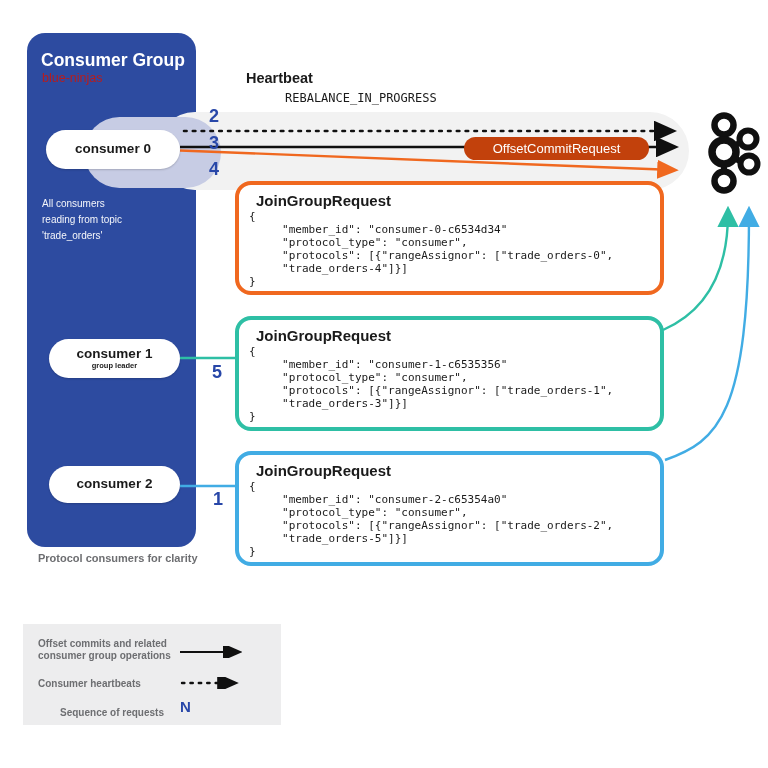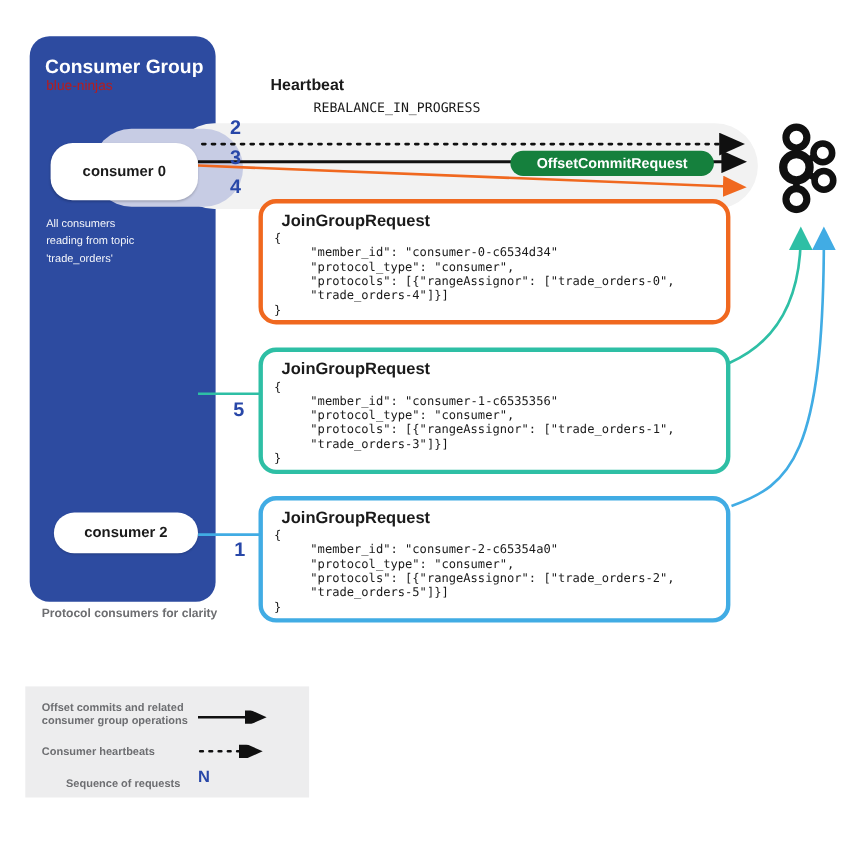--- a/index.html
+++ b/index.html
@@ -17,42 +17,42 @@
 
   
   .band-gray{left:140px;top:112px;width:533px;height:78px;background:#f2f2f2;border-radius:39px;z-index:2;}
   .band-lav{left:68px;top:117px;width:137px;height:71px;background:#c7cce4;border-radius:36px;z-index:3;}
 
   
   .pill{background:#fff;border-radius:20px;z-index:6;display:flex;flex-direction:column;
         align-items:center;justify-content:center;box-shadow:0 1px 2px rgba(0,0,0,.18);}
   .pill-label{font-size:13.5px;font-weight:bold;color:#1a1a1a;line-height:1.05;}
   .pill-sublabel{font-size:7.5px;font-weight:bold;color:#1a1a1a;}
-  .pill0{left:30px;top:130px;width:134px;height:52px;}
+  .pill0{left:30px;top:130px;width:134px;height:39px;}
   .pill1{left:33px;top:339px;width:131px;height:39px;}
   .pill2{left:33px;top:466px;width:131px;height:37px;}
 
   
   .hb-title{left:230px;top:70px;font-size:14.5px;font-weight:bold;z-index:5;}
   .hb-status{left:230px;top:91px;font-size:12px;font-family:"DejaVu Sans Mono",monospace;z-index:5;padding-left:39px;}
   .coord-label{left:665px;top:60px;font-size:14px;font-weight:bold;line-height:17px;
                white-space:pre-line;z-index:5;}
   .kafka{left:683px;top:106px;z-index:5;}
 
   
   .seq{font-size:18px;font-weight:bold;color:#2847a8;z-index:6;width:16px;text-align:center;}
   .seq-2{left:190px;top:106px;}
   .seq-3{left:190px;top:133px;}
   .seq-4{left:190px;top:159px;}
   .seq-5{left:193px;top:362px;}
   .seq-1{left:194px;top:489px;}
 
   
-  .oc-pill{left:448px;top:137px;width:185px;height:23px;background:#15803d;border-radius:12px;
-           color:#fff;font-size:13px;font-weight:bold;display:flex;align-items:center;
+  .oc-pill{left:448px;top:137px;width:185px;height:23px;background:#c2410c;border-radius:12px;
+           color:#fff;font-size:13px;font-weight:normal;display:flex;align-items:center;
            justify-content:center;z-index:7;}
 
   
   .req{left:219px;width:429px;background:#fff;border-radius:16px;z-index:4;box-sizing:border-box;}
   .req1{top:181px;height:114px;border:4px solid #f0681f;}
   .req2{top:316px;height:115px;border:4px solid #2ebfa5;}
   .req3{top:451px;height:115px;border:4px solid #41ace4;}
   .req-title{margin:7px 0 1px 17px;font-size:15px;font-weight:bold;}
   .req-body{margin:0 0 0 10px;font-family:"DejaVu Sans Mono",monospace;font-size:11px;
             line-height:13px;white-space:pre;}
@@ -129,20 +129,24 @@
   <div class="abs seq seq-2">2</div>
   <div class="abs seq seq-3">3</div>
   <div class="abs seq seq-4">4</div>
   <div class="abs seq seq-5">5</div>
   <div class="abs seq seq-1">1</div>
 
   <div class="abs oc-pill">OffsetCommitRequest</div>
 
   <div class="abs pill pill0">
     <span class="pill-label">consumer 0</span>
+  </div>
+  <div class="abs pill pill1">
+    <span class="pill-label">consumer 1</span>
+    <span class="pill-sublabel">group leader</span>
   </div>
   <div class="abs pill pill2">
     <span class="pill-label">consumer 2</span>
   </div>
 
   <div class="abs req req1">
     <div class="req-title">JoinGroupRequest</div>
     <pre class="req-body">{
      "member_id": "consumer-0-c6534d34"
      "protocol_type": "consumer",

